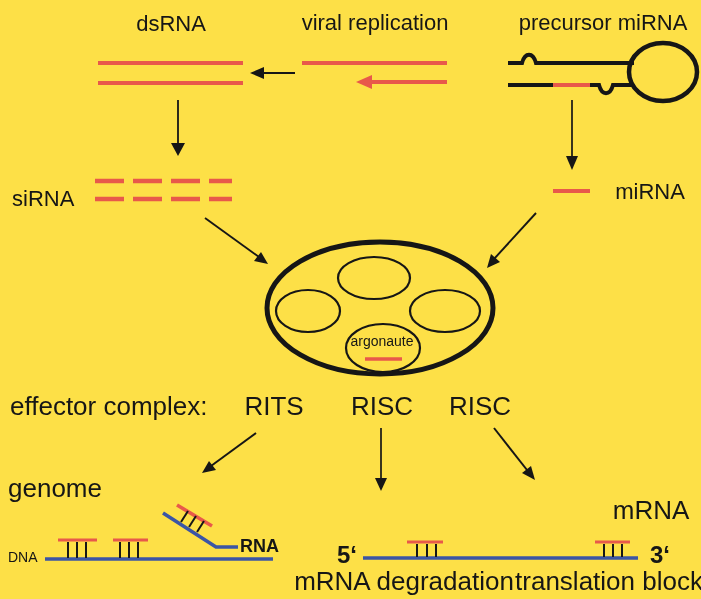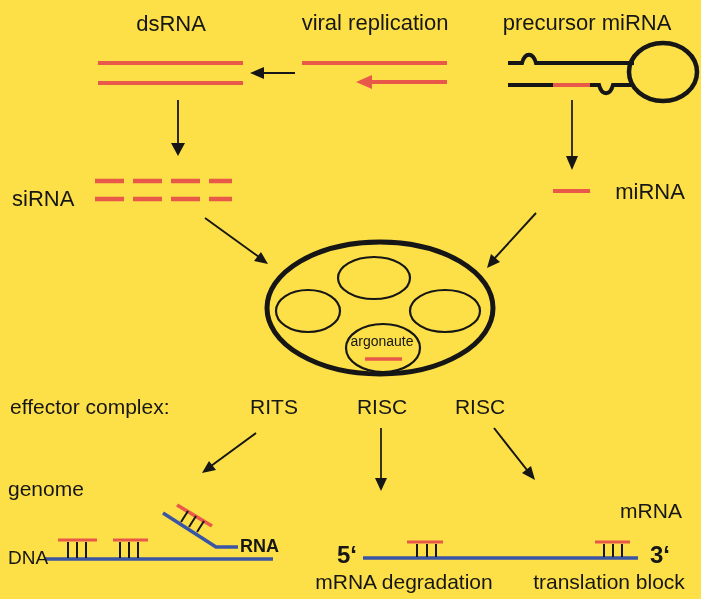--- a/index.html
+++ b/index.html
@@ -1,26 +1,26 @@
 <!DOCTYPE html>
 <html><head>
 <meta charset="utf-8">
 <style>
   html,body{margin:0;padding:0;background:#fff;}
   .stage{
     position:relative;width:701px;height:599px;background:#fde047;
     font-family:"Liberation Sans", sans-serif;color:#161616;overflow:hidden;
   }
   .stage svg{position:absolute;left:0;top:0;}
-  .lbl{position:absolute;white-space:nowrap;font-size:21px;line-height:1;color:#161616;}
+  .lbl{position:absolute;white-space:nowrap;font-size:26px;line-height:1;color:#161616;}
   .c{transform:translate(-50%,-50%);}
   .v{transform:translate(0,-50%);}
   .big{font-size:22px;}
   .sm{font-size:14px;}
-  .dna{font-size:19px;}
+  .dna{font-size:14px;}
   .rna{font-size:18px;font-weight:bold;}
   .prime{font-size:24px;font-weight:bold;}
 </style>
 </head>
 <body>
 
 <div class="stage">
 
   <svg width="701" height="599" viewBox="0 0 701 599">
 
@@ -121,21 +121,21 @@
       <line x1="436" y1="544" x2="436" y2="557" stroke="#161616" stroke-width="2"></line>
       <line x1="595" y1="542" x2="630" y2="542" stroke="#e8594a" stroke-width="3.2"></line>
       <line x1="604" y1="544" x2="604" y2="557" stroke="#161616" stroke-width="2"></line>
       <line x1="613" y1="544" x2="613" y2="557" stroke="#161616" stroke-width="2"></line>
       <line x1="622" y1="544" x2="622" y2="557" stroke="#161616" stroke-width="2"></line>
     </g>
   </svg>
 
   <div class="lbl big c" style="left:171px;top:24px;">dsRNA</div>
   <div class="lbl big c" style="left:375px;top:23px;text-align:right;">viral replication</div>
-  <div class="lbl big c" style="left:587px;top:23px;">precursor miRNA</div>
+  <div class="lbl big c" style="left:603px;top:23px;">precursor miRNA</div>
 
   <div class="lbl big v" style="left:12px;top:199px;">siRNA</div>
   <div class="lbl big c" style="left:650px;top:192px;">miRNA</div>
 
   <div class="lbl sm c" style="left:382px;top:341px;">argonaute</div>
 
   <div class="lbl v" style="left:10px;top:406px;">effector complex:</div>
   <div class="lbl c" style="left:274px;top:406px;">RITS</div>
   <div class="lbl c" style="left:382px;top:406px;">RISC</div>
   <div class="lbl c" style="left:480px;top:406px;">RISC</div>

